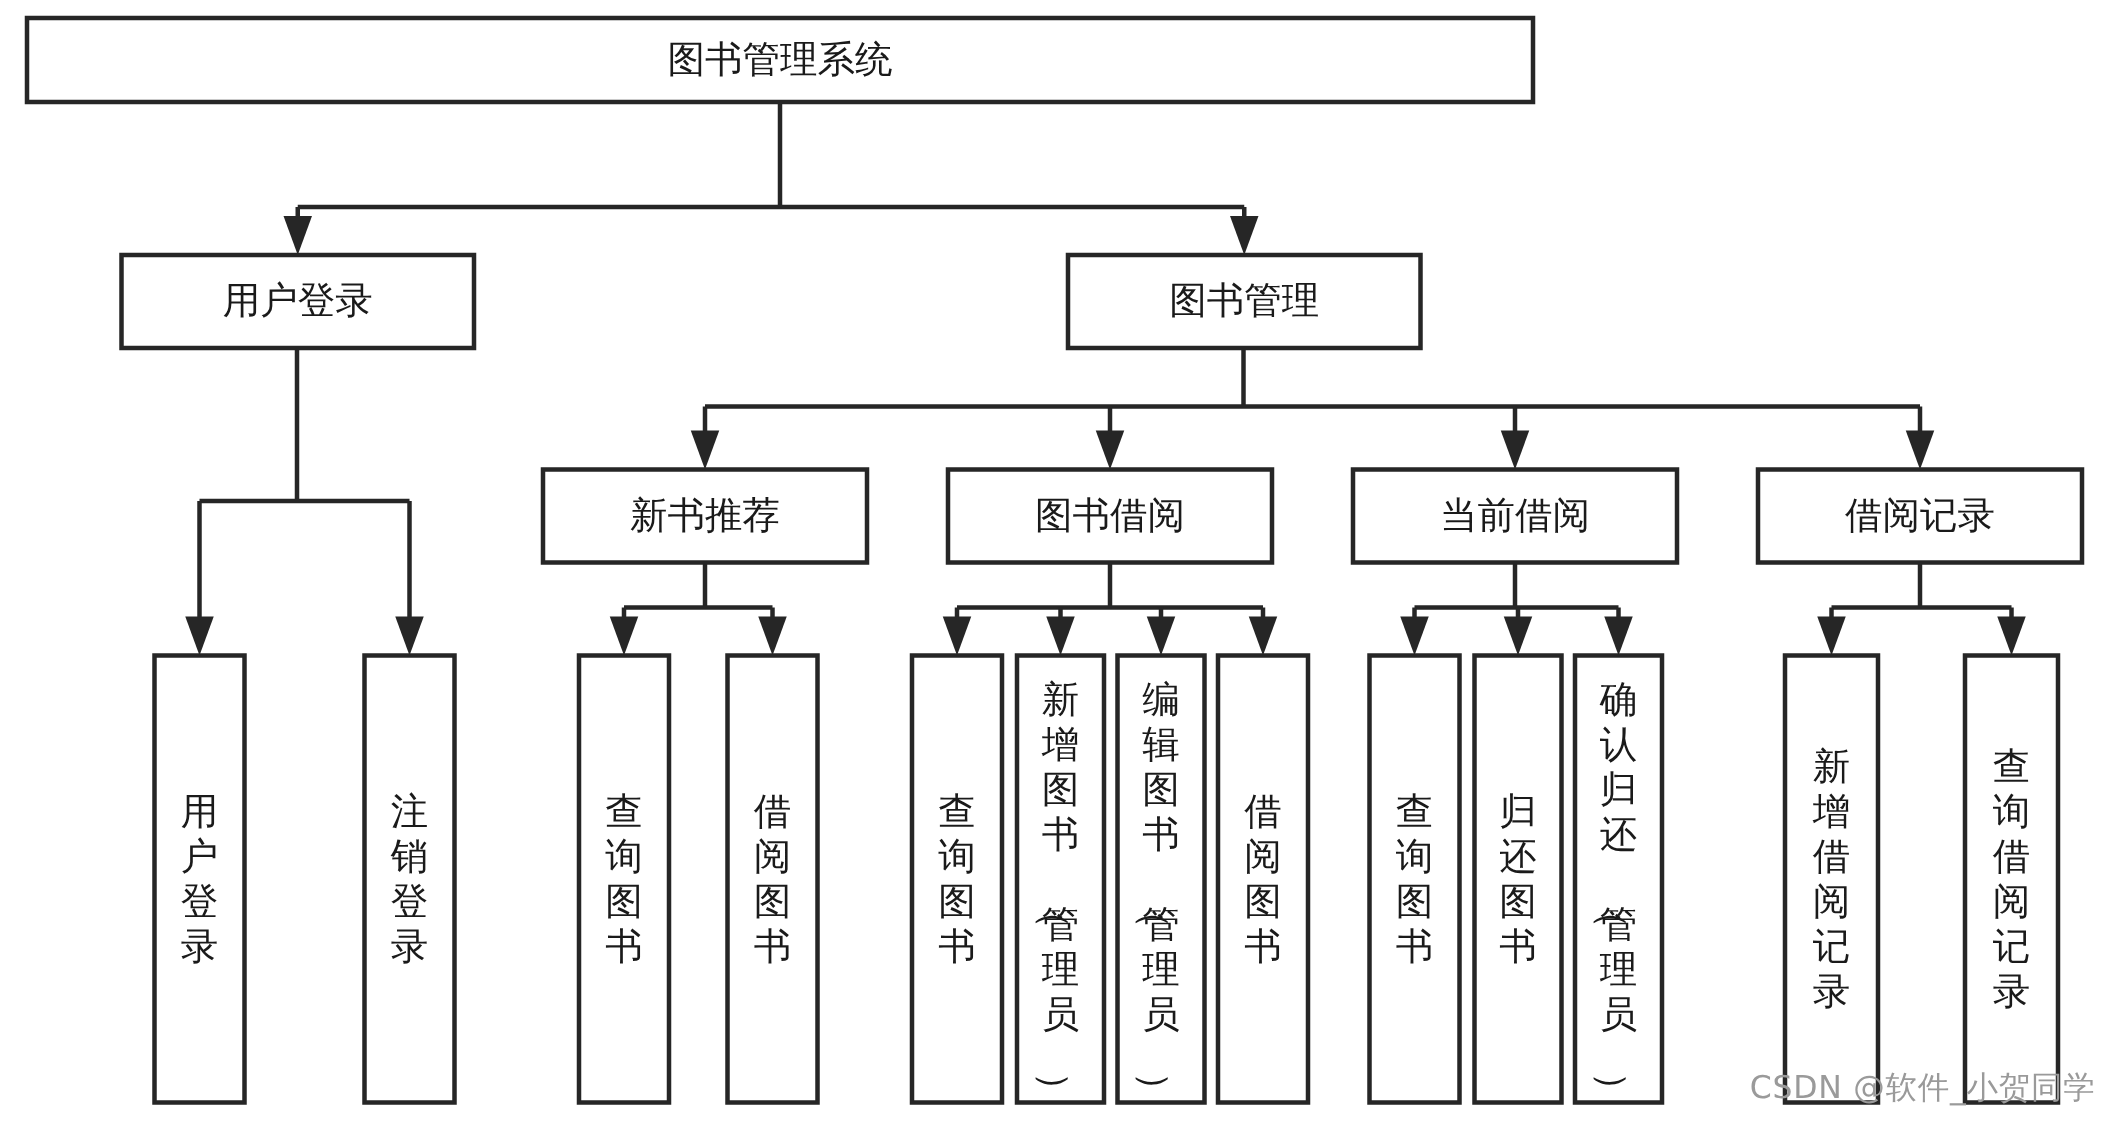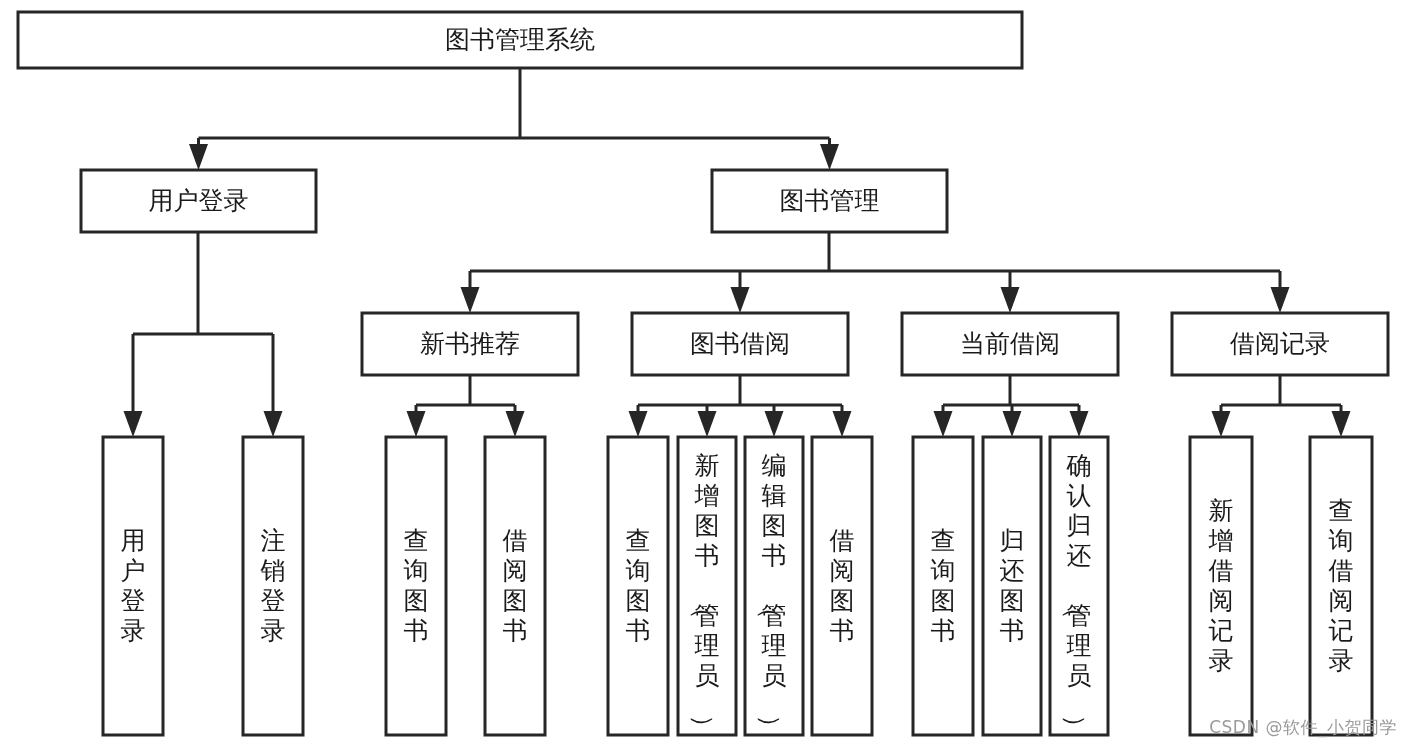--- a/index.html
+++ b/index.html
@@ -54,21 +54,21 @@
     font-family: "DejaVu Sans", "Liberation Sans", sans-serif;
     font-size: 25px;
     fill: #1a1a1a;
     text-anchor: middle;
   }
   .watermark {
     position: absolute;
     right: 8px;
     bottom: 8px;
     font-family: "DejaVu Sans", "Liberation Sans", sans-serif;
-    font-size: 17px;
+    font-size: 21px;
     color: #9a9a9a;
     letter-spacing: 0.5px;
     white-space: nowrap;
     pointer-events: none;
   }
 </style>
 </head>
 <body>
 
 <div id="diagram-root">

